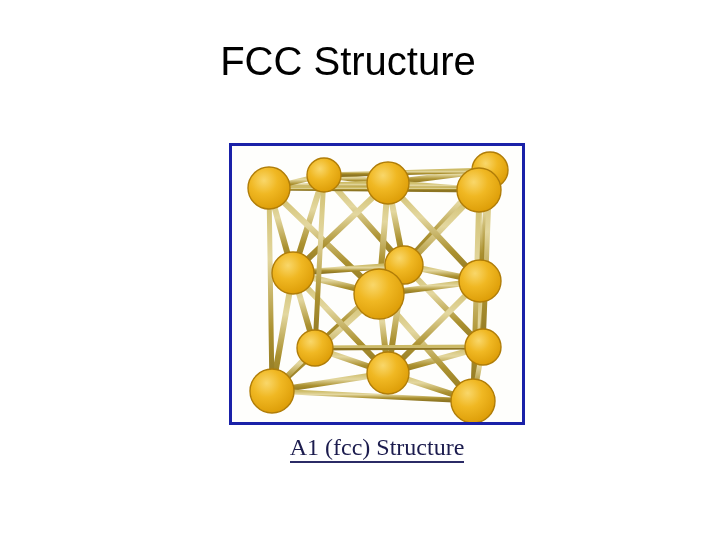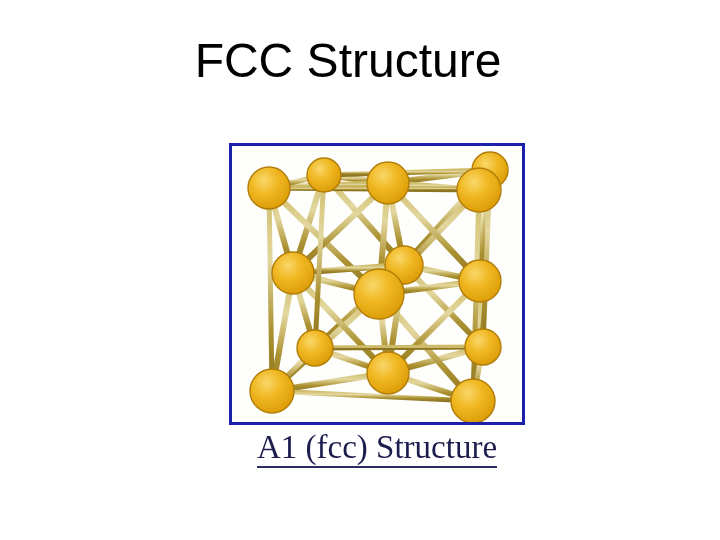--- a/index.html
+++ b/index.html
@@ -22,21 +22,21 @@
   }
 
   
   #slide-title {
     position: absolute;
     left: 0;
     top: 38px;
     width: 696px;
     text-align: center;
     font-family: "Liberation Sans", sans-serif;
-    font-size: 48px;
+    font-size: 40px;
     font-weight: 400;
     line-height: 46px;
     color: #000000;
     letter-spacing: 0px;
     white-space: nowrap;
   }
 
   
   #figure {
     position: absolute;
@@ -67,21 +67,21 @@
   }
 
   
   #figure-caption {
     position: absolute;
     left: 229px;
     top: 431px;
     width: 296px;
     text-align: center;
     font-family: "Liberation Serif", serif;
-    font-size: 33px;
+    font-size: 24px;
     line-height: 32px;
     font-weight: 400;
     color: #1c1c4e;
     white-space: nowrap;
   }
   #figure-caption .cap-text {
     border-bottom: 2px solid #2b2b66;
     padding-bottom: 1px;
   }
 </style>

